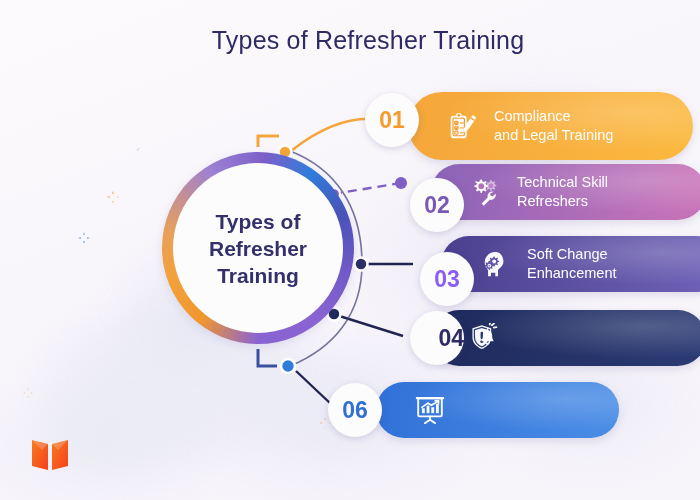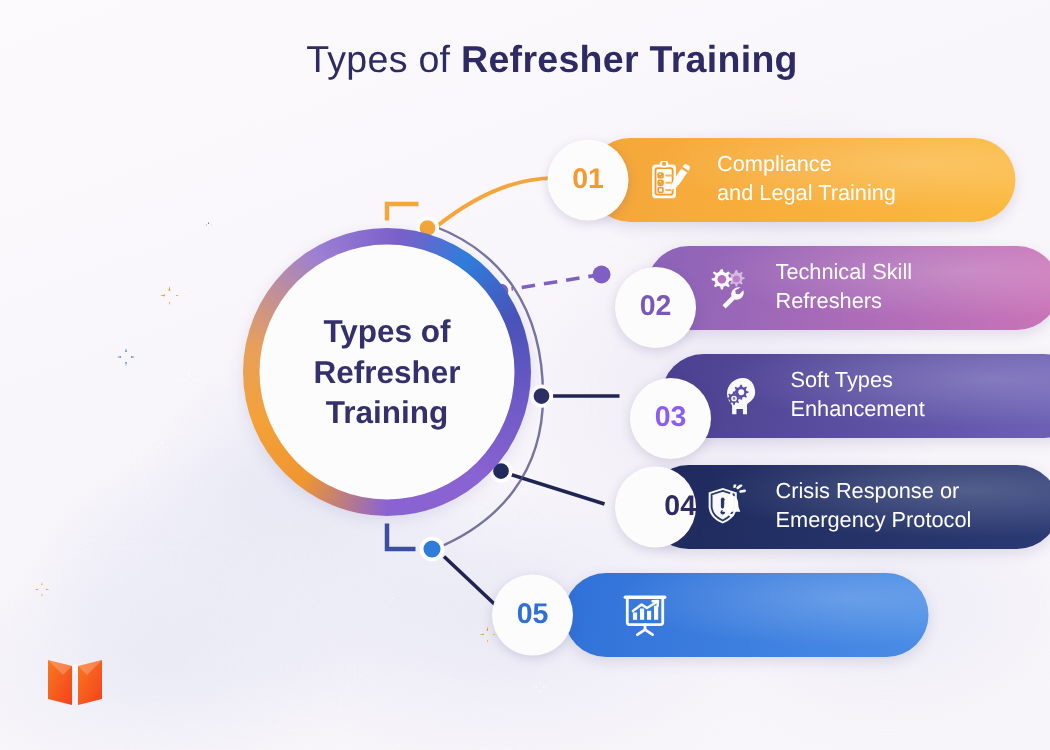--- a/index.html
+++ b/index.html
@@ -64,21 +64,21 @@
     left: 0;
     width: 700px;
     text-align: center;
     font-size: 25px;
     line-height: 32px;
     color: #2e2a63;
     letter-spacing: .2px;
     white-space: nowrap;
   }
   .title .light { font-weight: 400; margin-left: 36px; }
-  .title .bold  { font-weight: 700; }
+  .title .bold  { font-weight: 400; }
 
   
   .hub {
     position: absolute;
     left: 162px;
     top: 152px;
     width: 192px;
     height: 192px;
     border-radius: 50%;
     background:
@@ -161,21 +161,21 @@
   }
   .badge {
     position: absolute;
     width: 54px;
     height: 54px;
     border-radius: 50%;
     background: #fdfcfd;
     display: flex;
     align-items: center;
     justify-content: center;
-    font-size: 19px;
+    font-size: 23px;
     font-weight: 700;
     box-shadow: 0 2px 7px rgba(70, 60, 130, .18);
     z-index: 3;
   }
 
   
   .logo {
     position: absolute;
     left: 30px;
     top: 437px;
@@ -251,21 +251,21 @@
   <div class="hub">
     <div class="hub-inner">
       <div class="hub-text">Types of
 Refresher
 Training</div>
     </div>
   </div>
 
   <div id="rows">
       <div class="row">
-        <div class="pill" style="left: 392px; top: 92px; width: 251px; height: 56px; background: linear-gradient(100deg, rgb(245, 166, 58) 0%, rgb(251, 185, 63) 100%); padding-left: 34px;">
+        <div class="pill" style="left: 408px; top: 92px; width: 251px; height: 68px; background: linear-gradient(100deg, rgb(245, 166, 58) 0%, rgb(251, 185, 63) 100%); padding-left: 34px;">
           <div class="pill-sheen"></div>
           <div class="pill-icon">
             <svg viewBox="0 0 32 32" width="30" height="30">
         <rect x="4" y="5" width="17" height="24" rx="2.6" fill="rgba(255,255,255,0.97)"></rect>
         <rect x="6.4" y="7.6" width="12.2" height="18.8" rx="1.6" fill="none" stroke="#f09a30" stroke-width="1.3"></rect>
         <rect x="9.5" y="2.5" width="6" height="4.6" rx="1.6" fill="rgba(255,255,255,0.97)"></rect>
         <circle cx="12.5" cy="4.6" r="1.5" fill="#f2a53b"></circle>
         <rect x="8.3" y="11" width="3.4" height="3.4" rx=".8" fill="none" stroke="#f09a30" stroke-width="1.2"></rect>
         <rect x="8.3" y="16.2" width="3.4" height="3.4" rx=".8" fill="none" stroke="#f09a30" stroke-width="1.2"></rect>
         <rect x="8.3" y="21.4" width="3.4" height="3.4" rx=".8" fill="none" stroke="#f09a30" stroke-width="1.2"></rect>
@@ -321,21 +321,21 @@
           <path d="M6.6,0l1.2,0 .45,1.85a5.4,5.4 0 0 1 1.42,.58l1.62-1 .85,.85-1,1.62a5.4,5.4 0 0 1 .58,1.42l1.85,.45 0,1.2-1.85,.45a5.4,5.4 0 0 1-.58,1.42l1,1.62-.85,.85-1.62-1a5.4,5.4 0 0 1-1.42,.58L7.8,13.1l-1.2,0-.45-1.85a5.4,5.4 0 0 1-1.42-.58l-1.62,1-.85-.85 1-1.62a5.4,5.4 0 0 1-.58-1.42L.03,7.23l0-1.2 1.85-.45a5.4,5.4 0 0 1 .58-1.42l-1-1.62 .85-.85 1.62,1a5.4,5.4 0 0 1 1.42-.58z" fill="#5c4fa6"></path>
           <circle cx="7.2" cy="6.6" r="2.6" fill="rgba(255,255,255,0.97)"></circle>
         </g>
         <g transform="translate(4.8,13.0) scale(0.72)">
           <path d="M6.6,0l1.2,0 .45,1.85a5.4,5.4 0 0 1 1.42,.58l1.62-1 .85,.85-1,1.62a5.4,5.4 0 0 1 .58,1.42l1.85,.45 0,1.2-1.85,.45a5.4,5.4 0 0 1-.58,1.42l1,1.62-.85,.85-1.62-1a5.4,5.4 0 0 1-1.42,.58L7.8,13.1l-1.2,0-.45-1.85a5.4,5.4 0 0 1-1.42-.58l-1.62,1-.85-.85 1-1.62a5.4,5.4 0 0 1-.58-1.42L.03,7.23l0-1.2 1.85-.45a5.4,5.4 0 0 1 .58-1.42l-1-1.62 .85-.85 1.62,1a5.4,5.4 0 0 1 1.42-.58z" fill="#5c4fa6"></path>
           <circle cx="7.2" cy="6.6" r="2.8" fill="rgba(255,255,255,0.97)"></circle>
           <circle cx="7.2" cy="6.6" r="1.4" fill="#8f7fd2"></circle>
         </g>
       </svg>
           </div>
-          <div class="pill-label">Soft Types
+          <div class="pill-label">Soft Change
 Enhancement</div>
         </div>
         <div class="badge" style="left: 420px; top: 252px; color: #8b5cf6;">
           <span>03</span>
         </div>
       </div>
       <div class="row">
         <div class="pill" style="left: 431px; top: 310px; width: 241px; height: 56px; background: linear-gradient(100deg, rgb(30, 42, 92) 0%, rgb(43, 58, 116) 100%); padding-left: 34px;">
           <div class="pill-sheen"></div>
           <div class="pill-icon">
@@ -347,22 +347,20 @@
         <g>
           <path d="M23.6,13.1c0-3-2.1-5.2-4.9-5.2s-4.9,2.2-4.9,5.2c0,4-1.5,5-1.5,6.3h12.8c0-1.3-1.5-2.3-1.5-6.3z" fill="rgba(255,255,255,0.97)"></path>
           <path d="M16.6,21c.4,1.3 1.3,2.1 2.2,2.1s1.8-.8 2.2-2.1z" fill="rgba(255,255,255,0.97)"></path>
           <rect x="17.9" y="5.4" width="1.7" height="2.8" rx=".85" fill="rgba(255,255,255,0.97)"></rect>
           <path d="M23.3,2.4 L25.6,.6" stroke="rgba(255,255,255,0.97)" stroke-width="1.9" stroke-linecap="round"></path>
           <path d="M25.3,5.0 L28.2,4.5" stroke="rgba(255,255,255,0.97)" stroke-width="1.9" stroke-linecap="round"></path>
           <path d="M21.0,1.6 L21.6,-.6" stroke="rgba(255,255,255,0.97)" stroke-width="1.9" stroke-linecap="round"></path>
         </g>
       </svg>
           </div>
-          <div class="pill-label">Crisis Response or
-Emergency Protocol</div>
         </div>
         <div class="badge" style="left: 410px; top: 311px; color: rgb(46, 42, 99); justify-content: flex-end;">
           <span>04</span>
         </div>
       </div>
       <div class="row">
         <div class="pill" style="left: 376px; top: 382px; width: 209px; height: 56px; background: linear-gradient(100deg, rgb(48, 113, 216) 0%, rgb(74, 141, 230) 100%); padding-left: 34px;">
           <div class="pill-sheen"></div>
           <div class="pill-icon">
             <svg viewBox="0 0 32 32" width="30" height="30">
@@ -373,21 +371,21 @@
         <rect x="7.4" y="14.2" width="3" height="5.2" fill="rgba(255,255,255,0.97)"></rect>
         <rect x="12.4" y="11.4" width="3" height="8" fill="rgba(255,255,255,0.97)"></rect>
         <rect x="17.4" y="13.0" width="3" height="6.4" fill="rgba(255,255,255,0.97)"></rect>
         <rect x="22.4" y="9.4" width="3" height="10" fill="rgba(255,255,255,0.97)"></rect>
         <path d="M7.4,13.2 L13.6,8.6 L17.4,11.0 L24.6,6.6" fill="none" stroke="rgba(255,255,255,0.97)" stroke-width="1.8" stroke-linecap="round" stroke-linejoin="round"></path>
         <path d="M21.4,6.2 L25.2,6.0 L25.0,9.6" fill="none" stroke="rgba(255,255,255,0.97)" stroke-width="1.8" stroke-linecap="round" stroke-linejoin="round"></path>
       </svg>
           </div>
         </div>
         <div class="badge" style="left: 328px; top: 383px; color: rgb(47, 111, 214);">
-          <span>05</span>
+          <span>06</span>
         </div>
       </div>
     </div>
 
   <svg class="logo" viewBox="0 0 40 36">
     <defs>
       <linearGradient id="lg" x1="0" y1="0" x2="1" y2="1">
         <stop offset="0%" stop-color="#f97a1f"></stop>
         <stop offset="100%" stop-color="#f4401c"></stop>
       </linearGradient>

